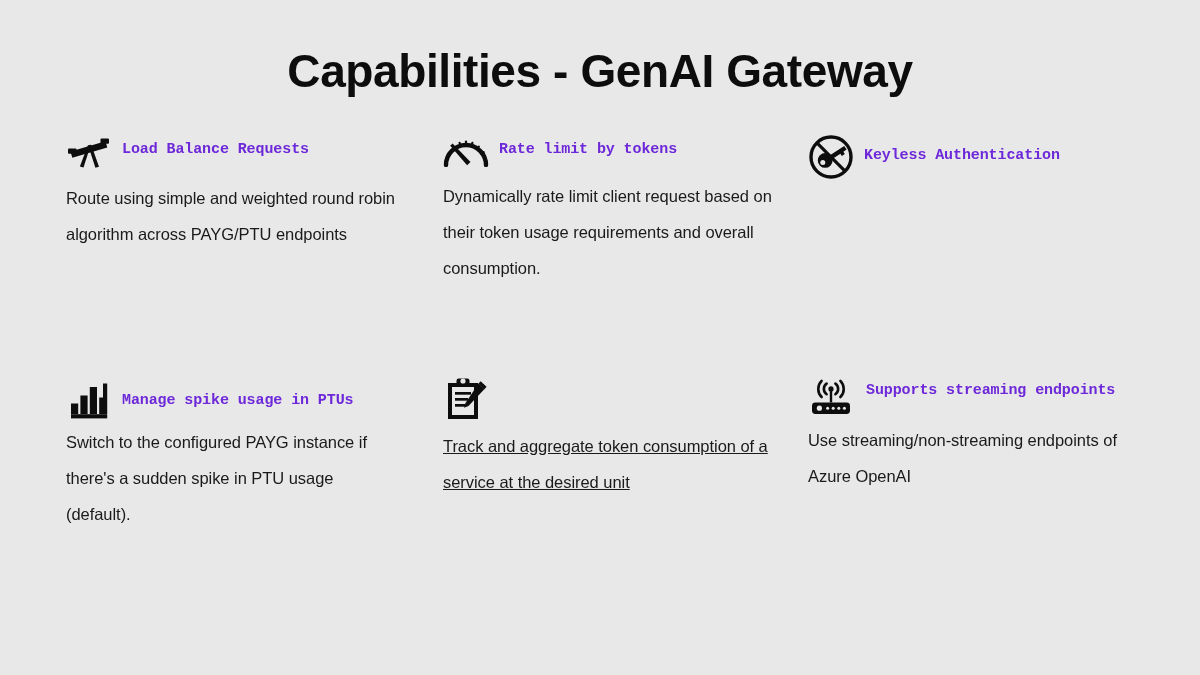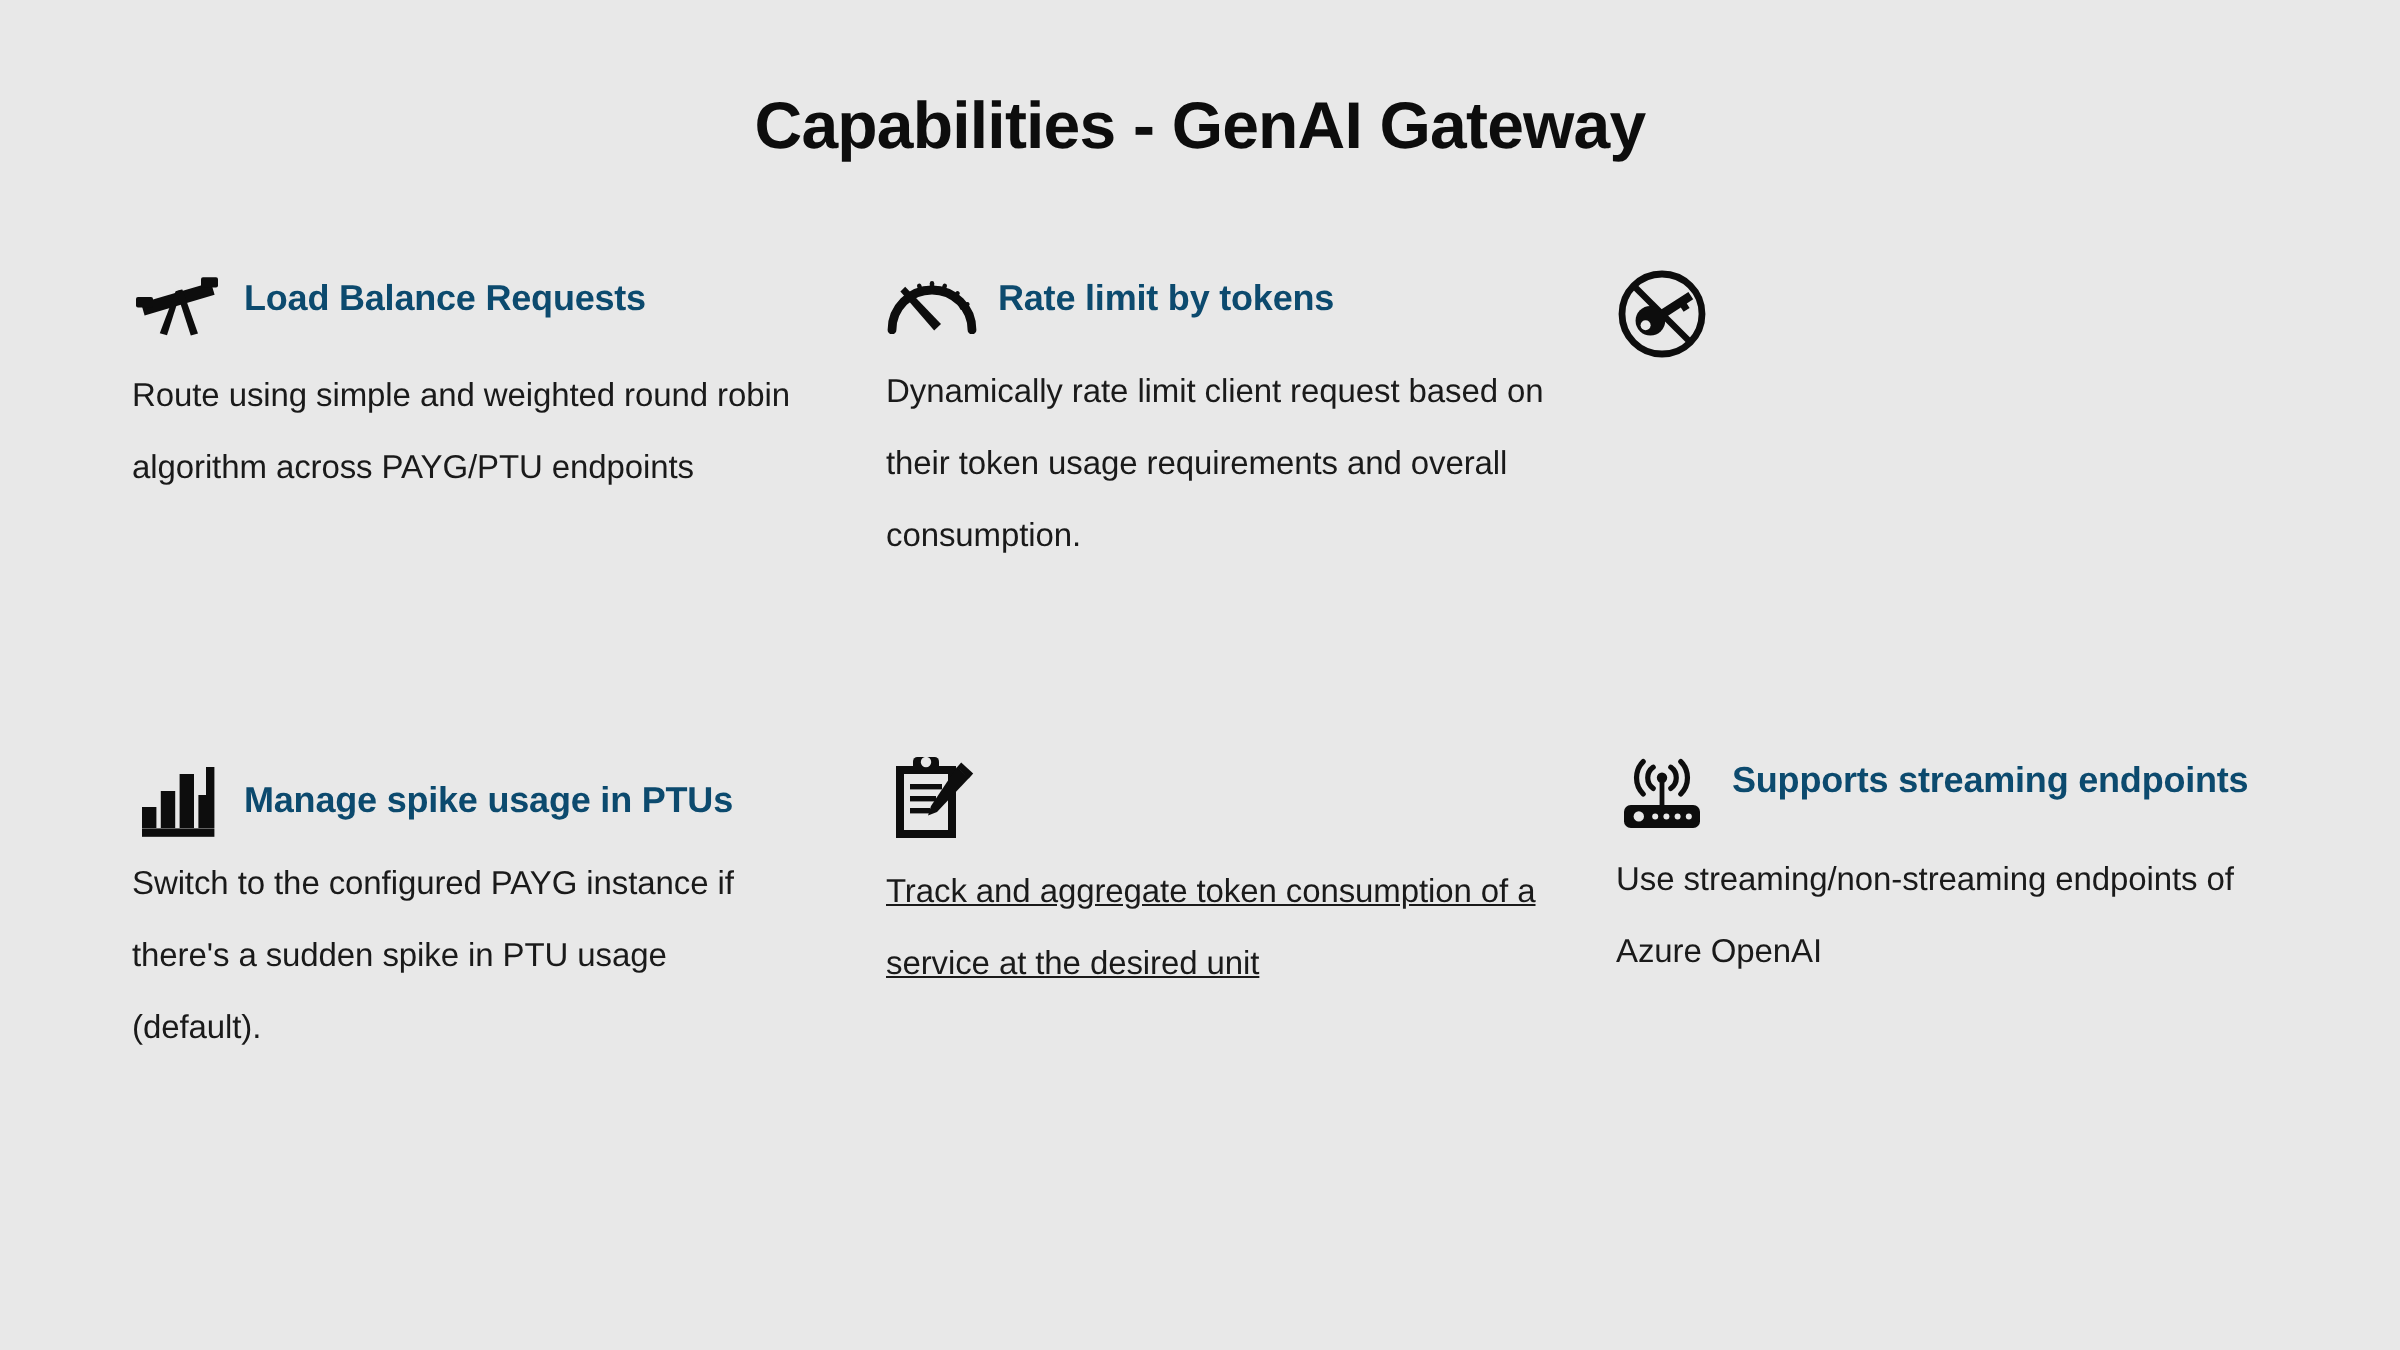--- a/index.html
+++ b/index.html
@@ -19,21 +19,21 @@
     position: relative;
     width: 1200px;
     height: 675px;
   }
   .slide-title {
     position: absolute;
     top: 44px;
     left: 0;
     width: 1200px;
     text-align: center;
-    font-size: 33px;
+    font-size: 46px;
     font-weight: bold;
     letter-spacing: -0.4px;
     color: #0d0d0d;
   }
   .grid {
     position: absolute;
     top: 128px;
     left: 0;
     width: 1200px;
   }
@@ -58,26 +58,27 @@
     width: 46px;
     height: 46px;
     display: flex;
     align-items: center;
     justify-content: center;
   }
   .icon-box svg {
     display: block;
   }
   .card-title {
-    font-size: 18px;
+    font-size: 15px;
     font-weight: bold;
     line-height: 25px;
-    color: #0c4a6e;
+    color: #6d28d9;
     letter-spacing: -0.1px;
     padding-top: 9px;
+    font-family: Liberation Mono, monospace;
   }
   .card.title-2line .card-title {
     padding-top: 2px;
   }
   .card-body {
     font-size: 16.5px;
     line-height: 36px;
     color: #1a1a1a;
     letter-spacing: -0.05px;
     margin-top: 4px;
@@ -147,20 +148,21 @@
           <svg width="46" height="46" viewBox="0 0 46 46" aria-hidden="true">
             <circle cx="23" cy="23" r="20" fill="none" stroke="#0d0d0d" stroke-width="3.4"></circle>
             <line x1="9.2" y1="9.2" x2="36.8" y2="36.8" stroke="#0d0d0d" stroke-width="3.2"></line>
             <g fill="#0d0d0d">
               <circle cx="17.2" cy="26.4" r="7.4"></circle>
               <path d="M21.6 21.4 L36.2 12.0 L38.6 15.6 L35.4 17.7 L36.8 20.0 L33.8 21.9 L32.4 19.7 L24.3 25.0 Z"></path>
             </g>
             <circle cx="14.8" cy="28.6" r="2.5" fill="#e8e8e8"></circle>
           </svg>
         </span>
+        <div class="card-title">Keyless Authentication</div>
       </div>
     </div>
 
     <div class="card col0 row1 c4 title-2line">
       <div class="card-head">
         <span class="icon-box">
           <svg width="44" height="44" viewBox="0 0 44 44" aria-hidden="true">
             <g fill="#0d0d0d">
               <rect x="4" y="26.5" width="7.2" height="10.5"></rect>
               <rect x="13.4" y="18.5" width="7.2" height="18.5"></rect>

